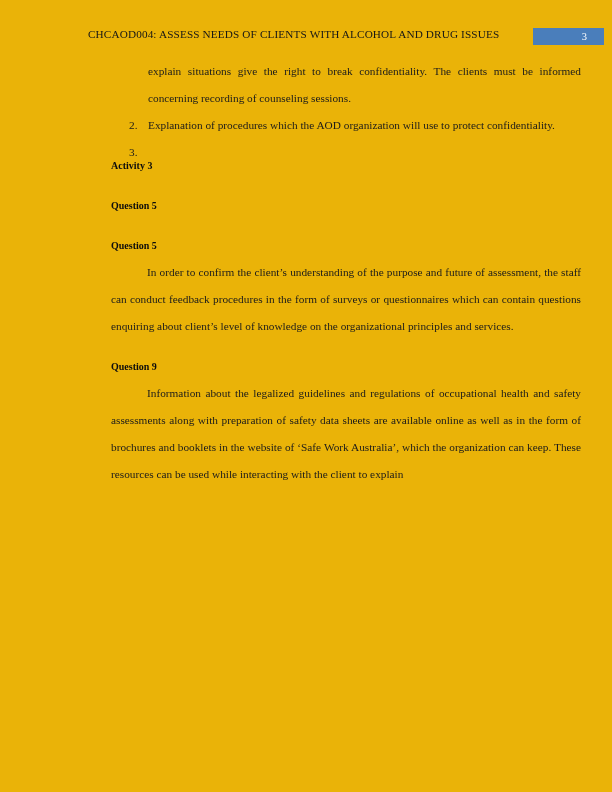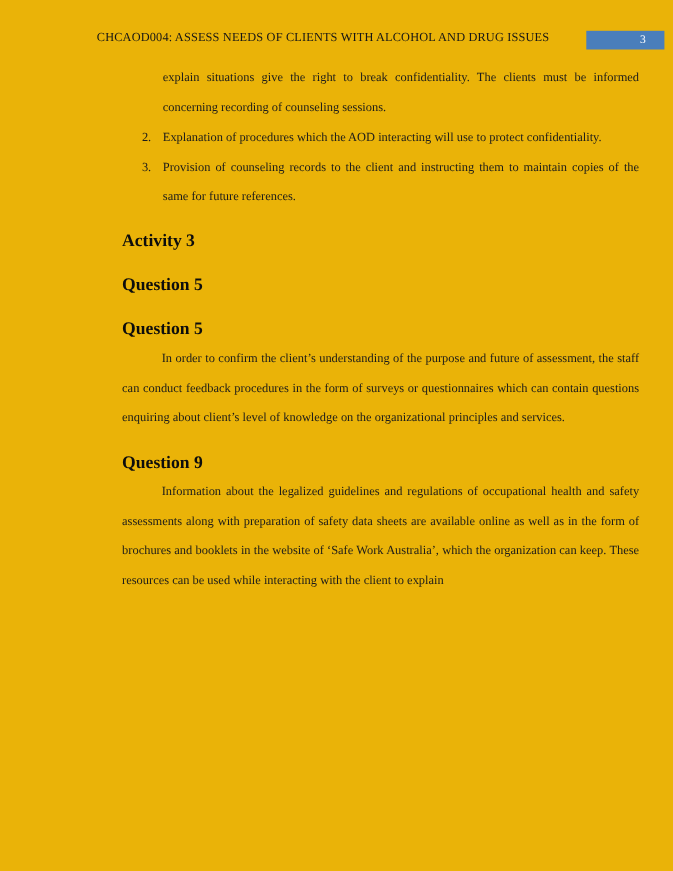--- a/index.html
+++ b/index.html
@@ -105,21 +105,21 @@
     width: 14px;
     text-align: left;
     font-size: 11.3px;
     line-height: 27px;
     text-align: justify;
     color: #1b1b1b;
   }
 
   .heading {
     margin: 0;
-    font-size: 16px;
+    font-size: 10px;
     line-height: 27px;
     font-weight: bold;
     text-align: left;
     color: #0d0d0d;
   }
 
   .spacer-sm { height: 13px; }
   .spacer-md { height: 13px; }
 </style>
 </head>
@@ -133,26 +133,25 @@
       <div class="page-number">3</div>
     </div>
   </div>
 
   <div class="content">
 
     <p class="para para-hanging">explain situations give the right to break confidentiality. The clients must be informed concerning recording of counseling sessions.</p>
 
     <div class="list-item">
       <span class="list-marker">2.</span>
-      <span>Explanation of procedures which the AOD interacting will use to protect confidentiality.</span>
+      <span>Explanation of procedures which the AOD organization will use to protect confidentiality.</span>
     </div>
 
     <div class="list-item">
       <span class="list-marker">3.</span>
-      <span>Provision of counseling records to the client and instructing them to maintain copies of the same for future references.</span>
     </div>
 
     <div class="spacer-md"></div>
 
     <p class="heading">Activity 3</p>
 
     <div class="spacer-sm"></div>
 
     <p class="heading">Question 5</p>
 

